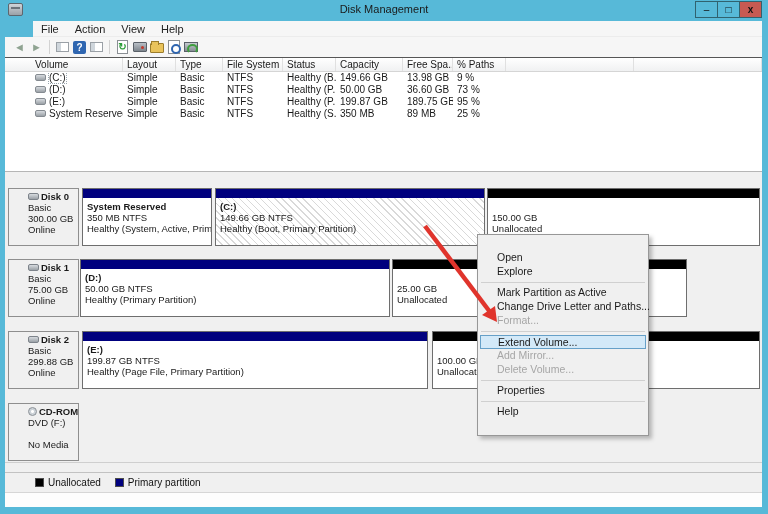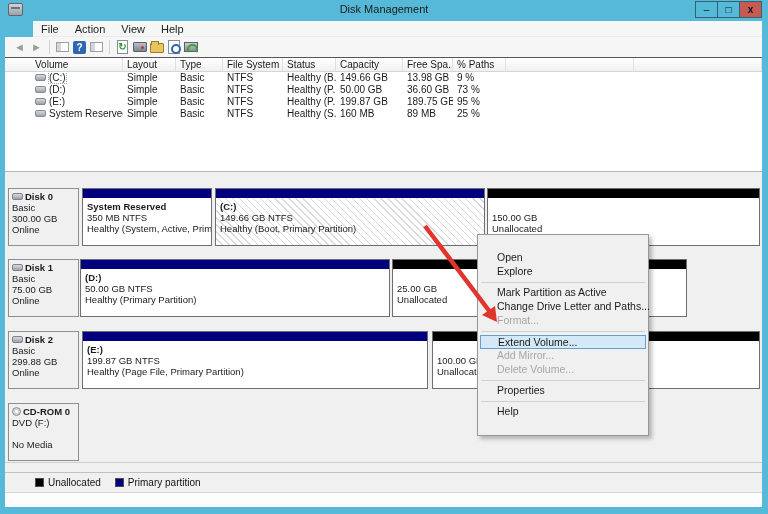--- a/index.html
+++ b/index.html
@@ -63,21 +63,21 @@
   .c4 { width: 53px; } .c5 { width: 67px; } .c6 { width: 50px; } .c7 { width: 53px; }
   .c8 { width: 128px; } .c9 { flex: 1; }
   .vol-icon { display: inline-block; width: 11px; height: 7px; background: linear-gradient(#d7dbdf,#9ba1a7);
     border: 1px solid #858b91; border-radius: 2px; vertical-align: middle; margin: -2px 3px 0 0; }
   .focus-name { outline: 1px dotted #9aa7b0; }
   
   .disk-section { position: absolute; left: 5px; right: 6px; top: 171px; height: 301px;
     background: #f0f0f0; border-top: 1px solid #b5b5b5; font-size: 9.5px; color: #1a1a1a; }
   .disk-row { position: absolute; left: 0; right: 0; height: 58px; }
   .disk-label { position: absolute; left: 3px; top: 0; width: 71px; height: 58px;
-    background: #f0f0f0; border: 1px solid #8e8e8e; padding: 2px 0 0 3px; line-height: 11px; overflow: hidden; }
+    background: #f0f0f0; border: 1px solid #8e8e8e; padding: 2px 0 0 19px; line-height: 11px; overflow: hidden; }
   .disk-name { font-weight: bold; white-space: nowrap; }
   .hdd-icon { display: inline-block; width: 11px; height: 7px; background: linear-gradient(#d7dbdf,#9ba1a7);
     border: 1px solid #7d838a; border-radius: 2px; vertical-align: middle; margin: -2px 2px 0 0; }
   .cd-icon { display: inline-block; width: 9px; height: 9px; border: 1px solid #8a9096;
     border-radius: 50%; background: radial-gradient(circle at 50% 50%, #fff 0 1px, #cdd3d8 2px 4px);
     vertical-align: middle; margin: -2px 2px 0 0; }
   .part-box { position: absolute; top: 0; height: 58px; background: #fff;
     border: 1px solid #6e6e6e; overflow: hidden; }
   .part-strip { height: 9px; width: 100%; }
   .strip-primary { background: #00007e; }
@@ -209,21 +209,21 @@
       <div class="vt-cell c5">199.87 GB</div>
       <div class="vt-cell c6">189.75 GB</div>
       <div class="vt-cell c7">95 %</div>
     </div>
     <div class="vt-row">
       <div class="vt-cell c0"><span class="vol-icon"></span><span>System Reserved</span></div>
       <div class="vt-cell c1">Simple</div>
       <div class="vt-cell c2">Basic</div>
       <div class="vt-cell c3">NTFS</div>
       <div class="vt-cell c4">Healthy (S...</div>
-      <div class="vt-cell c5">160 MB</div>
+      <div class="vt-cell c5">350 MB</div>
       <div class="vt-cell c6">89 MB</div>
       <div class="vt-cell c7">25 %</div>
     </div>
   </div>
 
   <div class="disk-section">
 
     <div class="disk-row" style="top:16px;">
       <div class="disk-label">
         <div class="disk-name"><span class="hdd-icon"></span><span>Disk 0</span></div>

